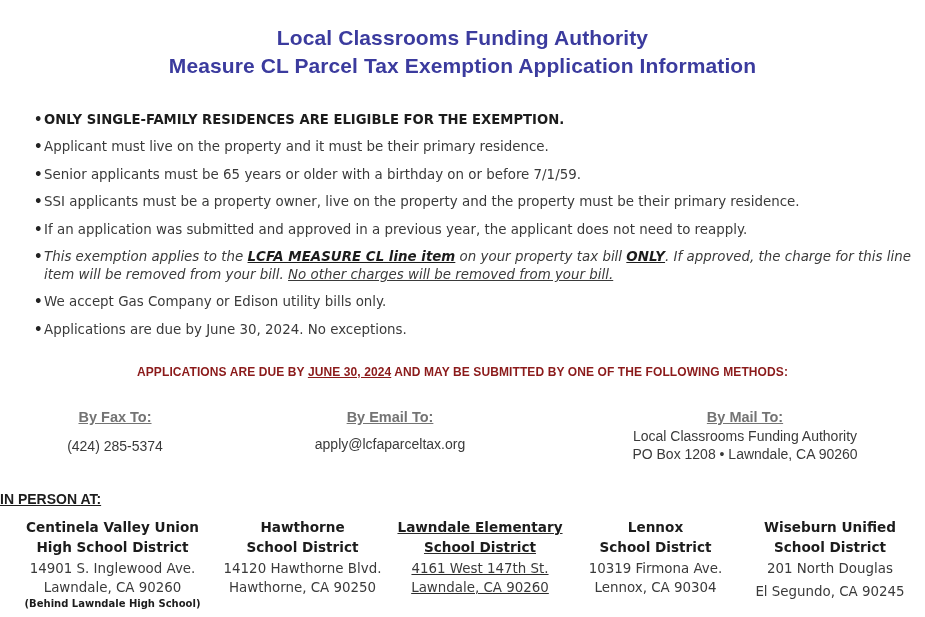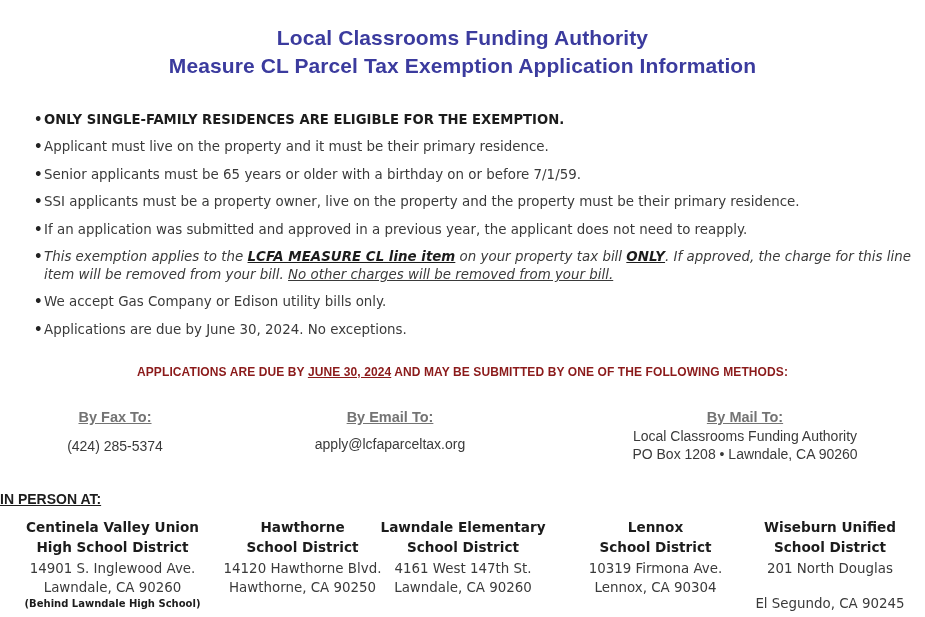--- a/index.html
+++ b/index.html
@@ -37,21 +37,21 @@
     .inperson { position: absolute; left: 0; width: 925px; top: 491px; text-align: left;
                 font-family: "Liberation Sans", sans-serif; font-weight: bold; text-decoration: underline;
                 font-size: 14px; color: #1c1c1c; }
 
     .district { position: absolute; top: 517px; text-align: center; }
     .district .name { font-weight: bold; font-size: 13.6px; line-height: 20px; color: #1c1c1c; }
     .district .addr { font-size: 13.4px; line-height: 19px; color: #3a3a3a; margin-top: 2px; }
     .district .note { font-weight: bold; font-size: 10px; color: #1c1c1c; line-height: 13px; }
     #d0 { left: 20px; width: 185px; }
     #d1 { left: 215px; width: 175px; }
-    #d2 { left: 377px; width: 172px; }
+    #d2 { left: 394px; width: 172px; text-decoration: underline; }
     #d3 { left: 578px; width: 155px; }
     #d4 { left: 740px; width: 180px; }
   </style>
 </head>
 <body>
 
 <div id="t1" class="title">Local Classrooms Funding Authority</div>
 <div id="t2" class="title">Measure CL Parcel Tax Exemption Application Information</div>
 
 <ul class="bullets">
@@ -105,14 +105,14 @@
 <div id="d3" class="district">
   <div class="name">Lennox</div>
   <div class="name">School District</div>
   <div class="addr">10319 Firmona Ave.</div>
   <div class="addr" style="margin-top:0">Lennox, CA 90304</div>
 </div>
 <div id="d4" class="district">
   <div class="name">Wiseburn Unified</div>
   <div class="name">School District</div>
   <div class="addr">201 North Douglas</div>
-  <div class="addr" style="margin-top:16px">El Segundo, CA 90245</div>
+  <div class="addr" style="margin-top:4px">El Segundo, CA 90245</div>
 </div>
 
 </body></html>

